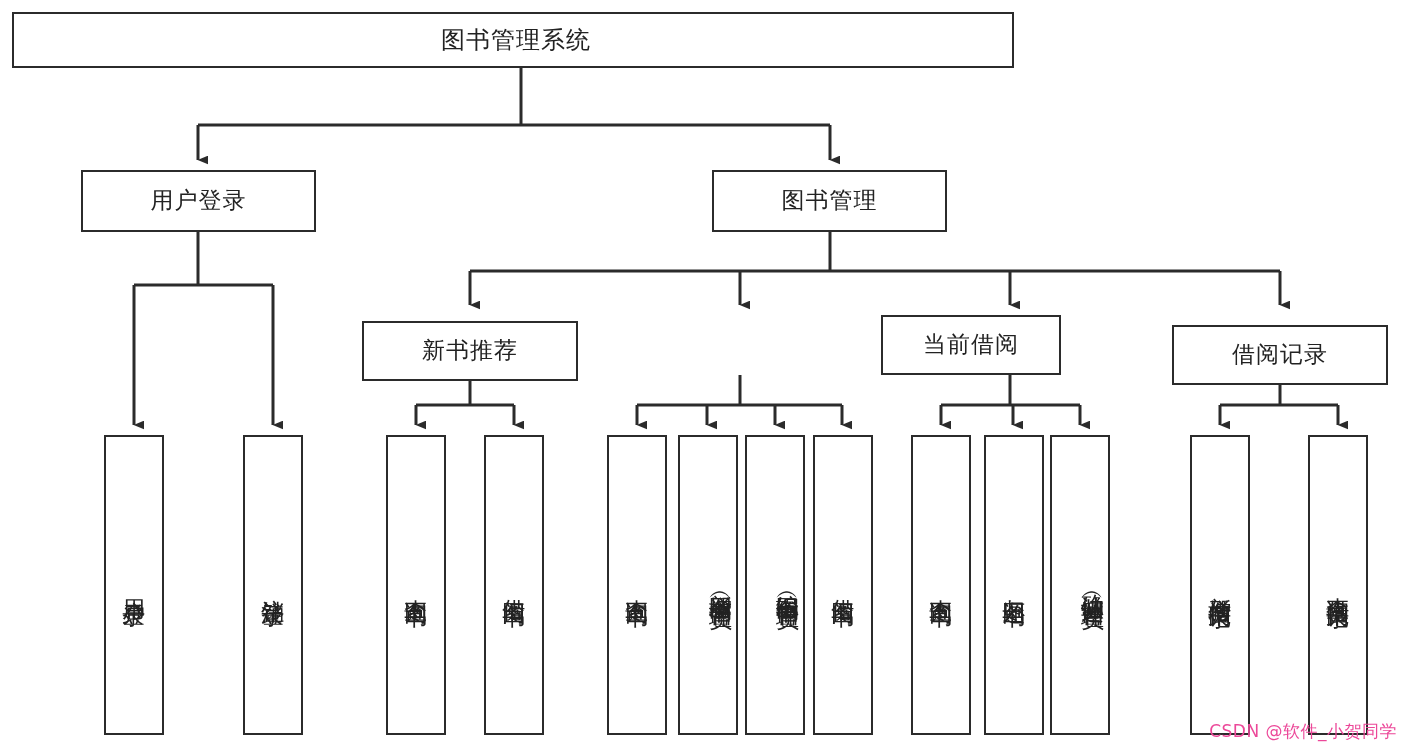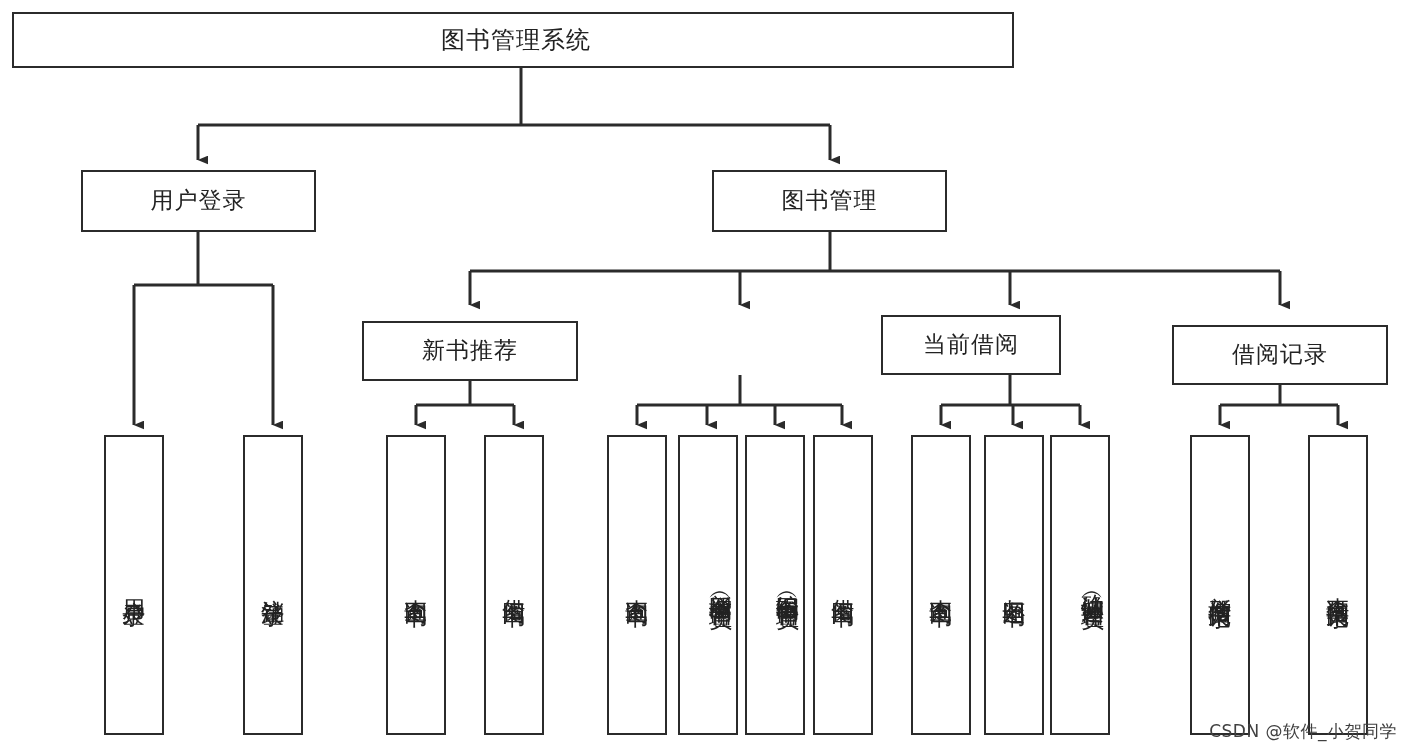--- a/index.html
+++ b/index.html
@@ -57,21 +57,21 @@
     align-items: flex-start;
   }
   .node.title {
     font-size: 24px;
   }
   .watermark {
     position: absolute;
     right: 8px;
     bottom: 4px;
     font-size: 17px;
-    color: #404040;
+    color: #ec4899;
     white-space: nowrap;
     letter-spacing: 0.5px;
   }
 </style>
 </head>
 <body>
 
 <div id="diagram-root">
 
   <svg class="connectors" viewBox="0 0 1405 747" xmlns="http://www.w3.org/2000/svg">

